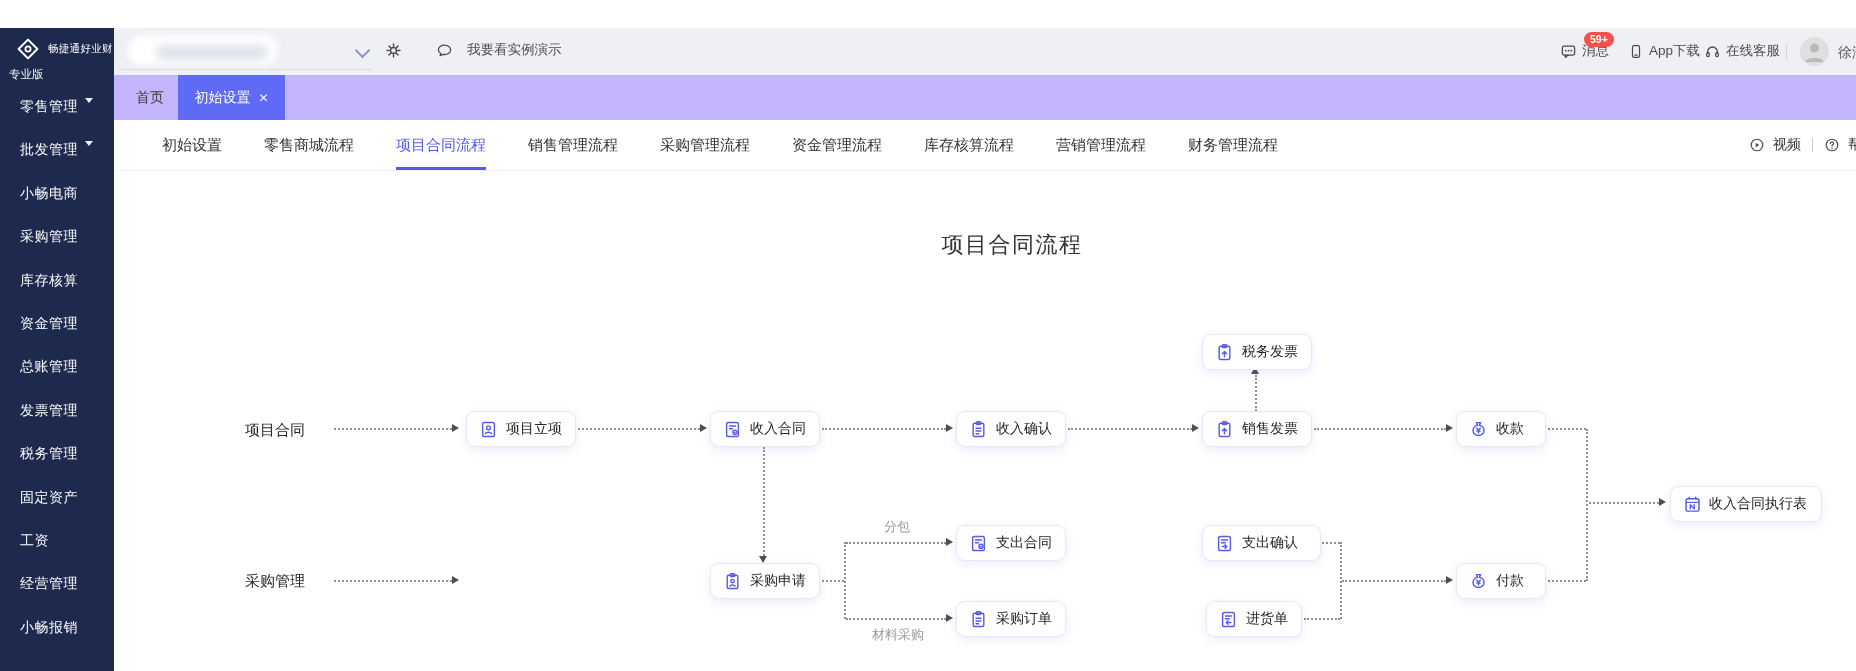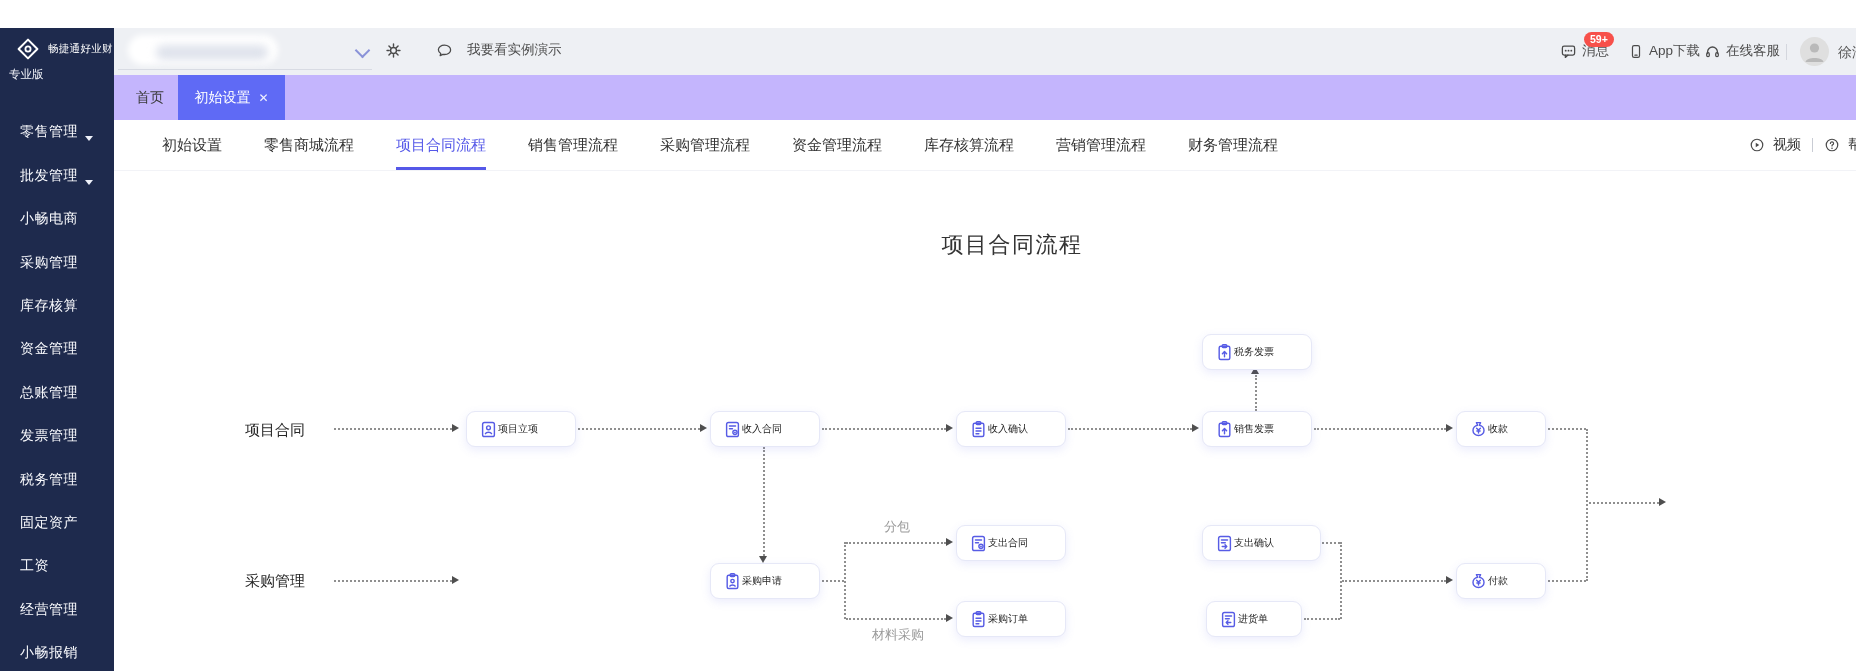--- a/index.html
+++ b/index.html
@@ -26,43 +26,43 @@
             font-size:14px;color:#3a3a3a;cursor:pointer}
   .tab-active{position:absolute;left:64px;top:0;width:107px;height:45px;background:#5f6af5;color:#fff;display:flex;
               align-items:center;justify-content:center;gap:8px;font-size:14px;cursor:pointer}
   .tab-close{font-size:12px;opacity:.92}
   
   .sidebar{position:absolute;left:0;top:28px;width:114px;height:643px;background:#1e2a4d}
   .logo-row{display:flex;align-items:center;gap:8px;padding:9px 0 0 16px}
   .brand-txt{color:#fff;font-size:10.5px;white-space:nowrap;letter-spacing:.3px}
   .edition{color:#f2f4fa;font-size:11.5px;padding:6px 0 0 9px}
   .menu{margin-top:16px}
-  .mitem{height:43.4px;display:flex;align-items:flex-end;padding-left:20px;color:#fbfcff;font-size:14px;
+  .mitem{height:43.4px;display:flex;align-items:flex-start;padding-left:20px;color:#fbfcff;font-size:14px;
          letter-spacing:.5px;cursor:pointer}
   .caret{width:0;height:0;border-left:4.5px solid transparent;border-right:4.5px solid transparent;
          border-top:5.5px solid #eef1fa;margin-left:7px}
   
   .content{position:absolute;left:114px;top:120px;width:1742px;height:551px;background:#fff}
   .nav{position:absolute;left:114px;top:120px;width:1742px;height:50px;background:#fff;border-bottom:1px solid #f2f3f7}
   .nav-items{display:flex;align-items:center;height:100%;padding-left:48px;gap:42px}
   .nitem{font-size:15px;color:#333;height:100%;display:flex;align-items:center;position:relative;cursor:pointer;white-space:nowrap}
   .nitem.active{color:#5558e8}
   .nitem.active::after{content:"";position:absolute;left:0;right:0;bottom:0;height:3px;background:#5558e8}
   .nav-right{position:absolute;right:-20px;top:0;height:100%;display:flex;align-items:center;gap:8px;font-size:14px;color:#333}
   .nav-div{width:1px;height:14px;background:#c9ccd4;margin:0 3px}
   
   .flow{position:absolute;left:0;top:0;width:1856px;height:671px;pointer-events:none}
   .flow *{pointer-events:auto}
   .flow-title{position:absolute;left:880px;top:230px;width:264px;text-align:center;font-size:22px;color:#333;
               font-weight:500;letter-spacing:1.5px}
   .lane-label{position:absolute;font-size:15px;color:#262626}
   .branch-label{position:absolute;font-size:13px;color:#9a9a9a}
   .fnode{position:absolute;height:36px;background:#fff;border:1px solid #e6e8f7;border-radius:9px;
-         box-shadow:0 3px 10px rgba(99,108,230,.13);display:flex;align-items:center;padding:0 12px;
-         font-size:10px;color:#262626;box-sizing:border-box;cursor:pointer;white-space:nowrap}
+         box-shadow:0 3px 10px rgba(99,108,230,.13);display:flex;align-items:center;padding:0 12px;gap:8px;
+         font-size:14px;color:#262626;box-sizing:border-box;cursor:pointer;white-space:nowrap}
   .fnode.small{font-size:14px;gap:7px}
   .nicon{stroke:#575ce5;fill:none;stroke-width:1.5;stroke-linecap:round;stroke-linejoin:round;flex:none}
   .dh{position:absolute;height:0;border-top:2px dotted #8f8f8f}
   .dv{position:absolute;width:0;border-left:2px dotted #8f8f8f}
   .ar{position:absolute;width:0;height:0;border-top:4.5px solid transparent;border-bottom:4.5px solid transparent;
       border-left:7px solid #4f4f4f}
   .au{position:absolute;width:0;height:0;border-left:4.5px solid transparent;border-right:4.5px solid transparent;
       border-bottom:7px solid #4f4f4f}
   .ad{position:absolute;width:0;height:0;border-left:4.5px solid transparent;border-right:4.5px solid transparent;
       border-top:7px solid #4f4f4f}
@@ -298,20 +298,28 @@
     <span>收款</span>
   </div>
   <div class="fnode" style="left:1202px;top:334px;width:110px">
     <svg class="nicon" width="19" height="19" viewBox="0 0 20 20">
       <rect x="4.4" y="3.4" width="11.2" height="14" rx="1.6"></rect>
         <rect x="7.6" y="1.8" width="4.8" height="3" rx="1"></rect>
         <path d="M10 14.6V9.2M7.8 11.2 10 9l2.2 2.2"></path>
     </svg>
     <span>税务发票</span>
   </div>
+  <div class="fnode small" style="left:1670px;top:486px;width:152px">
+    <svg class="nicon" width="19" height="19" viewBox="0 0 20 20">
+      <rect x="3.2" y="4" width="13.6" height="13" rx="2"></rect>
+        <path d="M6.6 2.4v3M13.4 2.4v3M3.2 7.8h13.6" stroke-dasharray="1.6 1.4"></path>
+        <path d="M7.6 14.6v-4.4l4.2 4.4v-4.4"></path>
+    </svg>
+    <span>收入合同执行表</span>
+  </div>
   <div class="fnode" style="left:710px;top:563px;width:110px">
     <svg class="nicon" width="19" height="19" viewBox="0 0 20 20">
       <rect x="4.4" y="3.4" width="11.2" height="14" rx="1.6"></rect>
         <rect x="7.6" y="1.8" width="4.8" height="3" rx="1"></rect>
         <circle cx="10" cy="9.6" r="1.8"></circle>
         <path d="M7.2 14.8c.8-1.6 4.8-1.6 5.6 0"></path>
     </svg>
     <span>采购申请</span>
   </div>
   <div class="fnode" style="left:956px;top:525px;width:110px">

